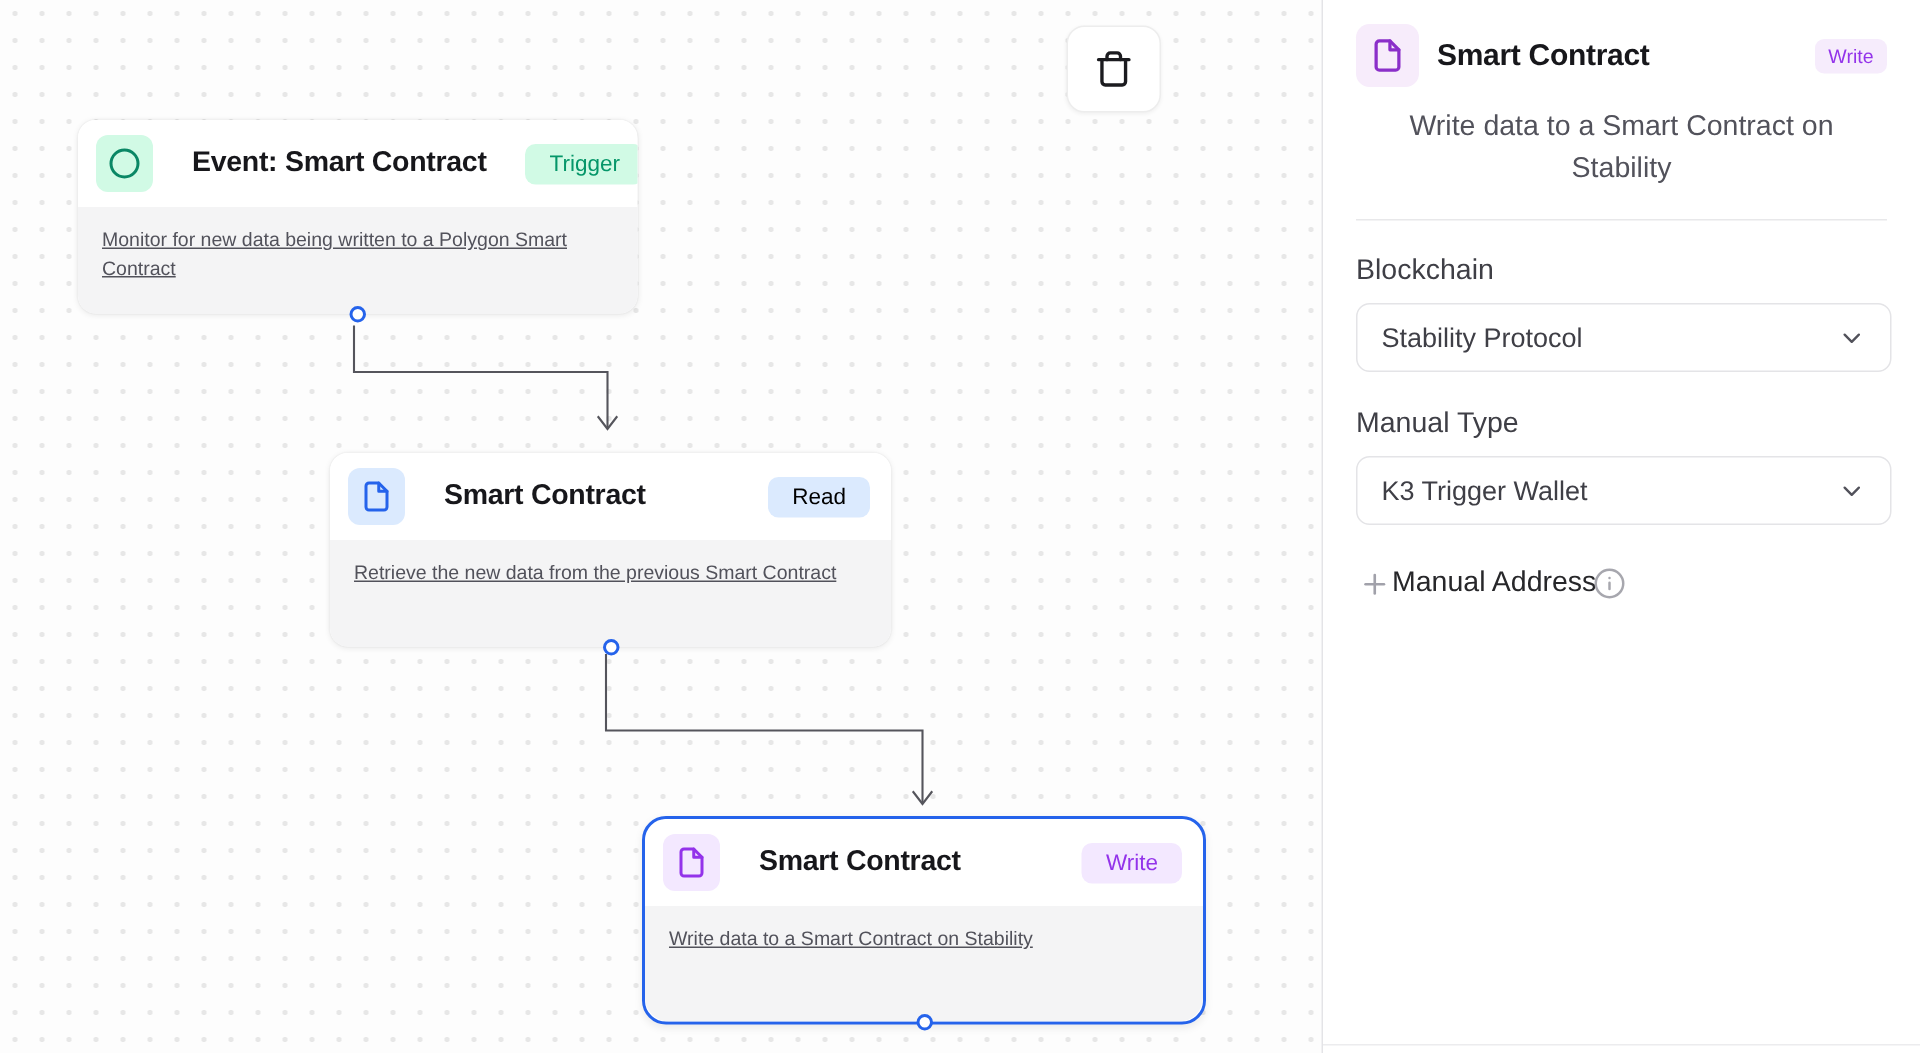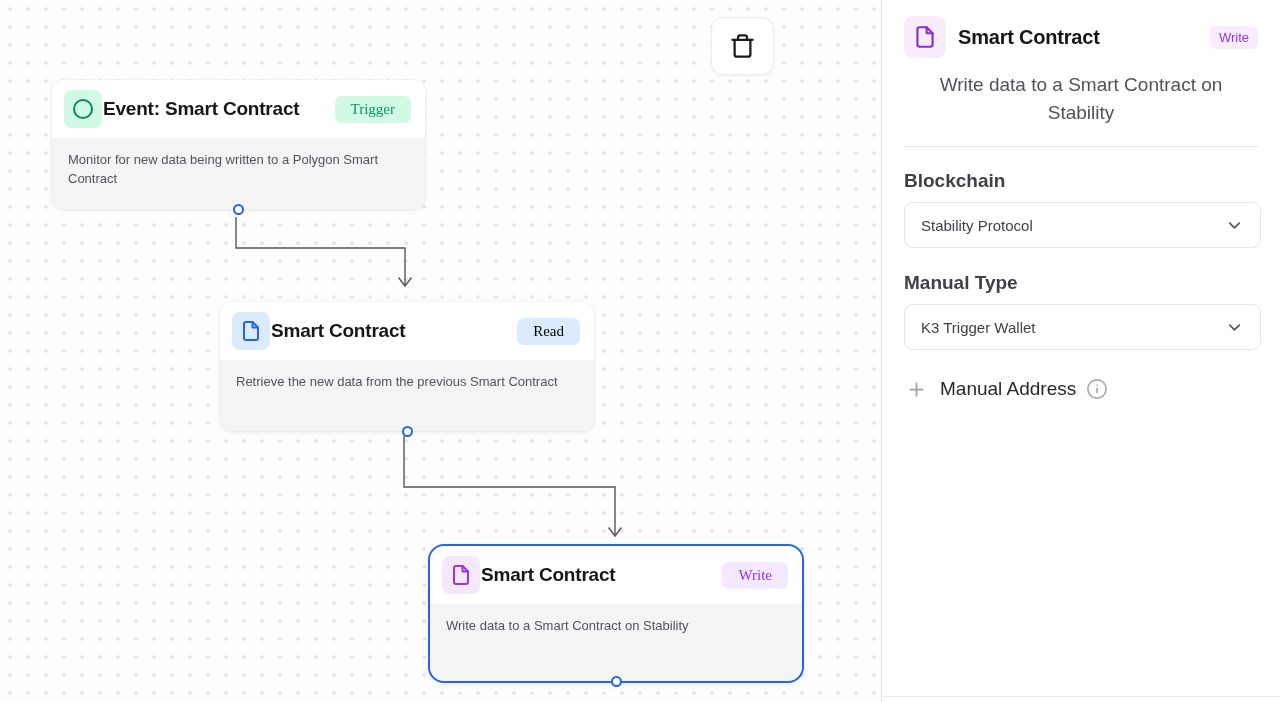--- a/index.html
+++ b/index.html
@@ -25,37 +25,37 @@
   }
   .trash-btn svg { width:27px; height:27px; stroke:#1b1b1f; }
 
   .node {
     position:absolute; background:#fff; border-radius:12px;
     box-shadow:0 1px 4px rgba(0,0,0,0.09), 0 0 0 1px rgba(0,0,0,0.02);
     overflow:visible;
   }
   .node-inner { border-radius:inherit; overflow:hidden; }
   .node.selected { border:2px solid #2563eb; border-radius:16px; box-shadow:0 2px 6px rgba(0,0,0,0.08); }
-  .node-head { display:flex; align-items:center; gap:1px; padding:10px 14px 10px 12px; background:#fff; }
+  .node-head { display:flex; align-items:center; gap:26px; padding:10px 14px 10px 12px; background:#fff; }
   .icon-box { width:38px; height:38px; border-radius:8px; display:flex; align-items:center; justify-content:center; flex:0 0 auto; }
   .icon-box svg { width:24px; height:24px; }
   .icon-green { background:#d1fae5; }
   .icon-green svg { stroke:#0a8765; }
   .icon-blue { background:#dbeafe; }
   .icon-blue svg { stroke:#2563eb; }
   .icon-purple { background:#f3e8ff; }
   .icon-purple svg { stroke:#9333ea; }
   .node-title { font-size:19px; font-weight:700; color:#17171b; letter-spacing:-0.2px; white-space:nowrap; }
-  .badge { margin-left:auto; font-size:15px; font-weight:500; padding:5px 16px; border-radius:7px; white-space:nowrap;font-family:Liberation Serif, serif; }
+  .badge { margin-left:auto; font-size:15px; font-weight:500; padding:5px 16px; border-radius:7px; white-space:nowrap; }
   .badge-green { background:#d1fae5; color:#059669; }
   .badge-blue { background:#dbeafe; color:#000000; }
   .badge-purple { background:#f3e8ff; color:#9333ea; }
   .node-desc {
     background:#f4f4f5; padding:12px 26px 12px 16px;
-    font-size:13px; line-height:1.48; color:#52525b; min-height:71px;
+    font-size:13px; line-height:1.48; color:#52525b; min-height:71px;text-decoration:underline;
   }
   .node.selected .node-desc { min-height:77px; }
   .handle {
     position:absolute; left:50%; width:11px; height:11px; margin-left:-5.5px;
     background:#fff; border:2px solid #2563eb; border-radius:50%; bottom:-6px; cursor:crosshair;
   }
 
   
   .panel {
     position:absolute; left:881px; top:0; width:399px; height:702px;
@@ -63,29 +63,29 @@
   }
   .panel-head { padding:16px 22px 0 22px; }
   .panel-head-row { display:flex; align-items:center; gap:12px; }
   .panel-icon { width:42px; height:42px; border-radius:9px; background:#f7ecfb; display:flex; align-items:center; justify-content:center; }
   .panel-icon svg { width:26px; height:26px; stroke:#8b2fc9; }
   .panel-title { font-size:20px; font-weight:700; color:#17171b; letter-spacing:-0.2px; }
   .panel-badge { margin-left:auto; font-size:13px; font-weight:500; background:#f6ecfc; color:#9333ea; padding:4px 9px; border-radius:6px; }
   .panel-subtitle { margin-top:13px; text-align:center; font-size:19px; line-height:1.45; color:#52525b; padding:0 26px; }
   .panel-divider { margin-top:20px; border-bottom:1px solid #e8e8ea; }
   .panel-body { padding:23px 19px 0 22px; }
-  .field-label { font-size:19px; font-weight:700; color:#3f3f46; margin-bottom:10px; }
+  .field-label { font-size:19px; font-weight:400; color:#3f3f46; margin-bottom:10px; }
   .select {
     height:46px; border:1px solid #e4e4e7; border-radius:9px;
     display:flex; align-items:center; justify-content:space-between;
     padding:0 16px; margin-bottom:24px; cursor:pointer; background:#fff;
   }
-  .select-value { font-size:15px; color:#3f3f46; }
+  .select-value { font-size:18px; color:#3f3f46; }
   .select svg { width:19px; height:19px; stroke:#52525b; }
-  .manual-row { display:flex; align-items:center; gap:13px; margin-top:28px; padding-left:2px; cursor:pointer; }
+  .manual-row { display:flex; align-items:center; gap:1px; margin-top:28px; padding-left:2px; cursor:pointer; }
   .plus-ic { width:21px; height:21px; stroke:#a1a1aa; }
   .manual-label { font-size:19px; color:#27272a; }
   .info-ic { width:22px; height:22px; stroke:#a7a7ae; margin-left:-3px; }
   .panel-footer-line { position:absolute; left:0; right:0; top:696px; border-top:1px solid #ececee; }
 </style>
 </head>
 <body>
 
 <div class="app">
 

